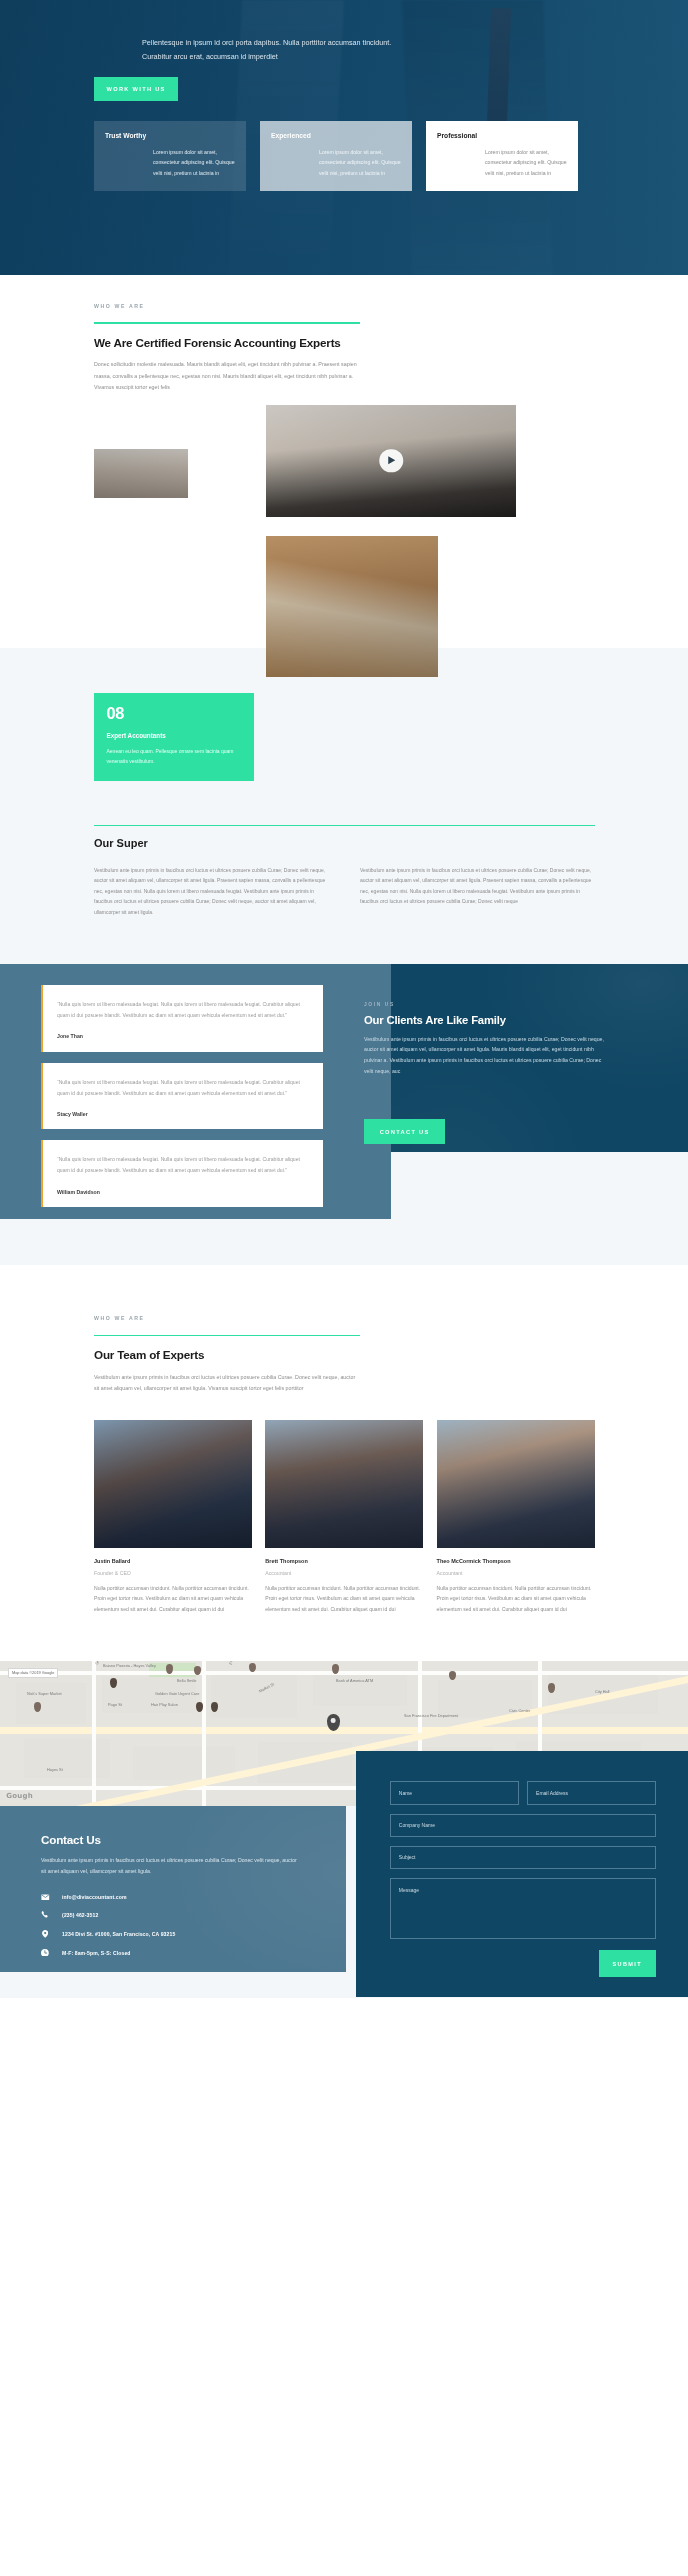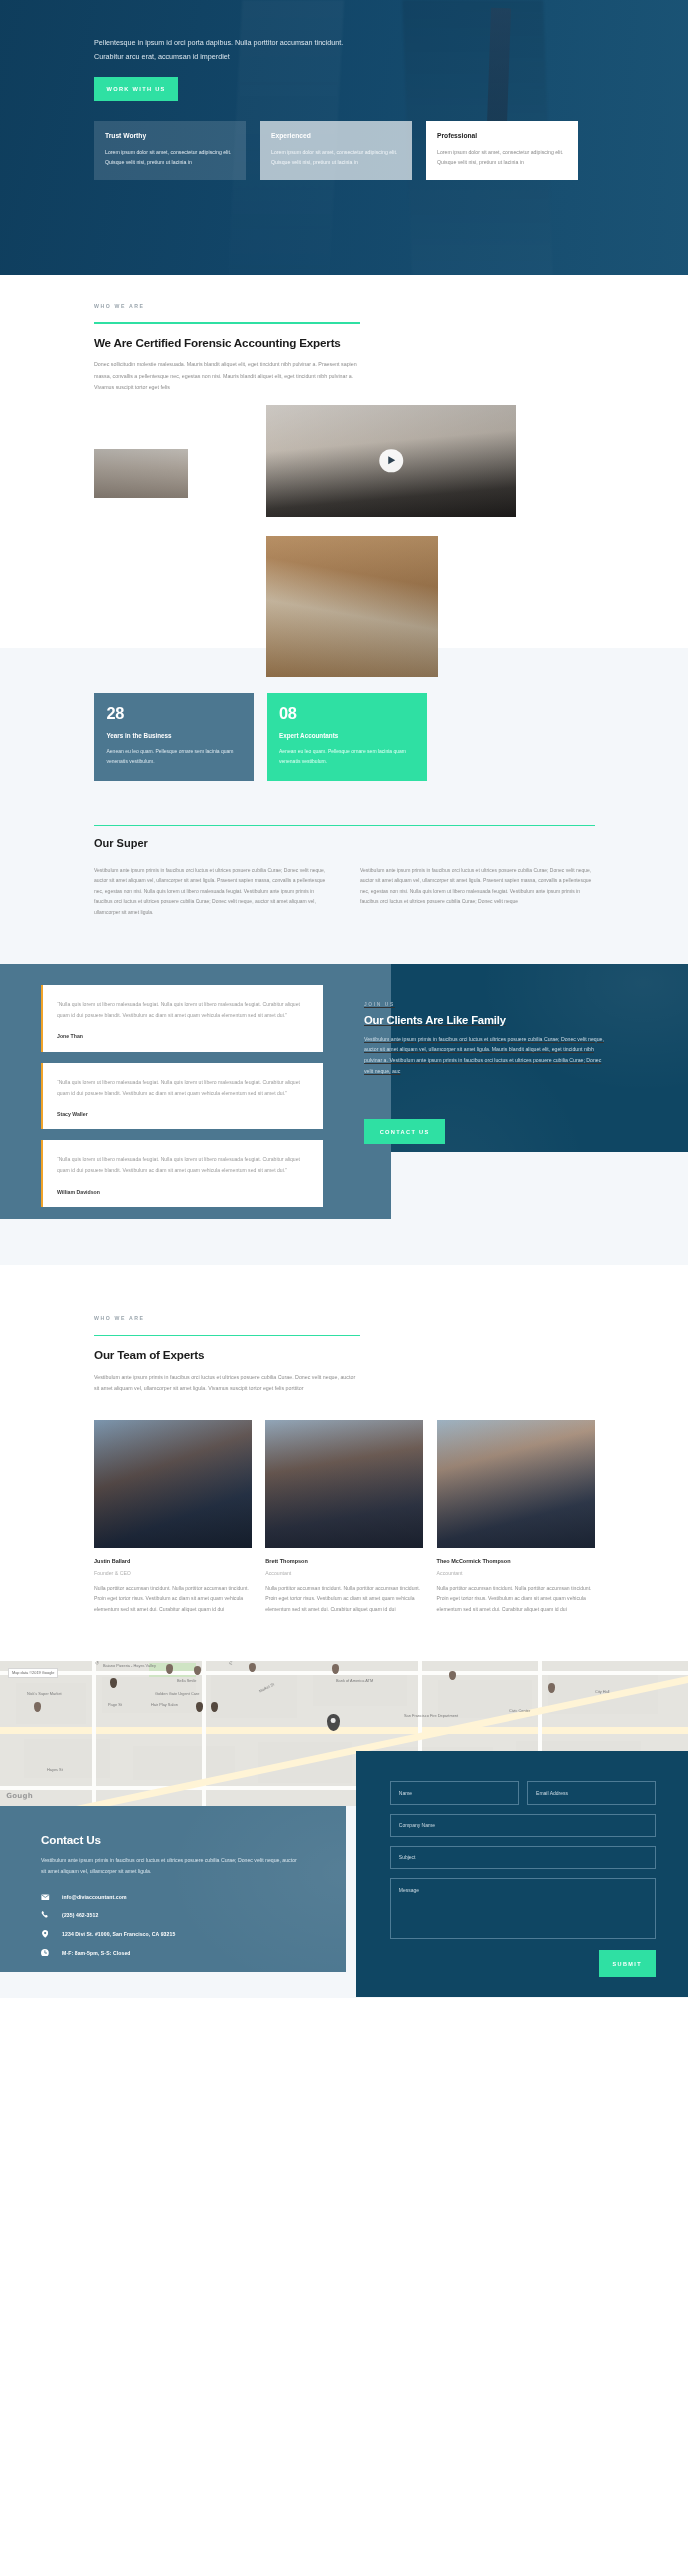--- a/index.html
+++ b/index.html
@@ -31,21 +31,21 @@
   .hero .figure-b { left: 407px; width: 141px; transform: skewX(2deg); opacity: .28;
     background: linear-gradient(180deg, rgba(8,30,48,0.55), rgba(255,255,255,0.06)); }
   .hero .tiehint { position:absolute; left:489px; top:7.8px; width:20.3px; height:117px;
     background: linear-gradient(180deg,#2a3d55,#1b2c40); opacity:.5; transform: rotate(2deg);}
   .hero-inner { position: relative; padding: 36px 94px 0 94px; }
   .hero h1 {
     font-size: 24px; font-weight: 800; color: #fff; letter-spacing: -0.3px;
     line-height: 1.15; margin-bottom: 9.4px;
   }
   .hero p {
-    font-size: 7.2px; color: #dbe6ee; line-height: 2.0; max-width: 266px; font-weight: 400;
+    font-size: 7.2px; color: #dbe6ee; line-height: 2.0; max-width: 266px; font-weight: 400; margin-left: 48px;
   }
   .btn-green {
     display: inline-block; background: #2fe0a3; color: #fff;
     font-size: 5.7px; font-weight: 700; letter-spacing: 1.3px;
     padding: 8.6px 12.5px; margin-top: 12.5px; text-transform: uppercase;
   }
   .hero-cards { position: relative; display: flex; gap: 14px; padding: 20.3px 94px 0 94px; }
   .hcard { width: 152px; padding: 11px 11px 12.5px 11px; }
   .hcard h3 { font-size: 6.7px; font-weight: 700; margin-bottom: 7px; line-height: 1.2; }
   .hcard p { font-size: 5.2px; line-height: 2.0; }
@@ -142,21 +142,21 @@
   }
   .testi-inner { position: relative; display: flex; padding: 20.3px 0 0 0; }
   .testi-col { width: 336px; padding-left: 41px; }
   .tcard {
     background: #fff; border-left: 2.3px solid #f0a32a;
     padding: 14px 17px 12.5px 14px; margin-bottom: 11px; width: 282px;
   }
   .tcard p { font-size: 5.1px; color: #9a9a9a; line-height: 2.15; }
   .tcard .who { font-size: 5.2px; font-weight: 700; color: #3b3b3b; padding: 0; margin-top: 12.5px; }
 
-  .family { width: 297px; padding: 17px 28px 0 28px; position: relative; text-decoration: underline; }
+  .family { width: 297px; padding: 17px 28px 0 28px; position: relative; }
   .family .eyebrow { color: #9fb4c3; font-size: 4.9px; letter-spacing: 1.6px; }
   .family h2 { font-size: 11.3px; font-weight: 800; color: #fff; margin: 7px 0 7.8px 0; letter-spacing: -0.2px; }
   .family p { font-size: 5.2px; color: #cddce6; line-height: 2.1; }
   .family .btn-green { margin-top: 42px; padding: 9.4px 15.7px; }
 
   
   .team { background: #fff; padding: 50px 94px 0 94px; }
   .team-head { width: 266px; }
   .team-head .body-text { margin-top: 9.4px; }
   .team-grid { display: flex; gap: 13.3px; margin-top: 25px; padding-bottom: 47px; }
@@ -301,25 +301,20 @@
       <div class="img img-hands"></div>
       <div class="img img-video">
         <div class="play"></div>
       </div>
       <div class="img img-desk"></div>
     </div>
   </section>
 
   <section class="sec-grey">
     <div class="stats">
-      <div class="stat s1">
-        <div class="num">28</div>
-        <div class="lbl">Years in the Business</div>
-        <div class="txt">Aenean eu leo quam. Pellesque ornare sem lacinia quam venenatis vestibulum.</div>
-      </div>
       <div class="stat s3">
         <div class="num">08</div>
         <div class="lbl">Expert Accountants</div>
         <div class="txt">Aenean eu leo quam. Pellesque ornare sem lacinia quam venenatis vestibulum.</div>
       </div>
     </div>
 
     <div class="story">
       <div class="rule"></div>
       <h2>Our Super</h2>

